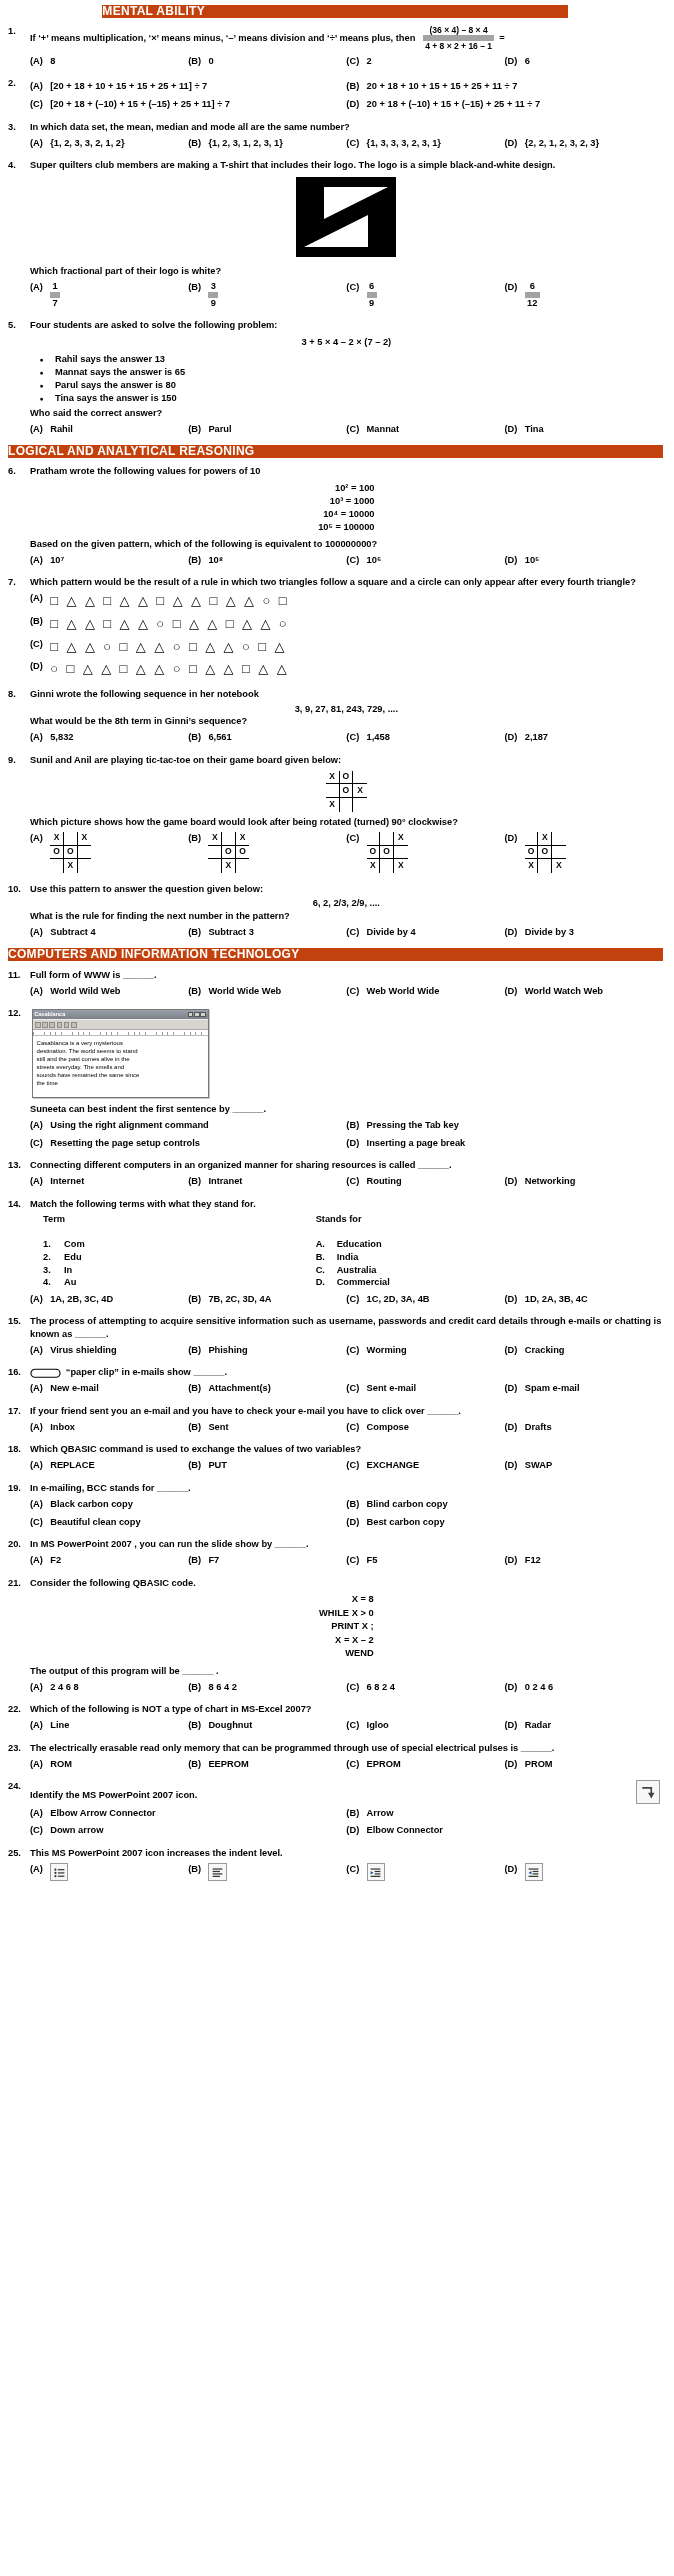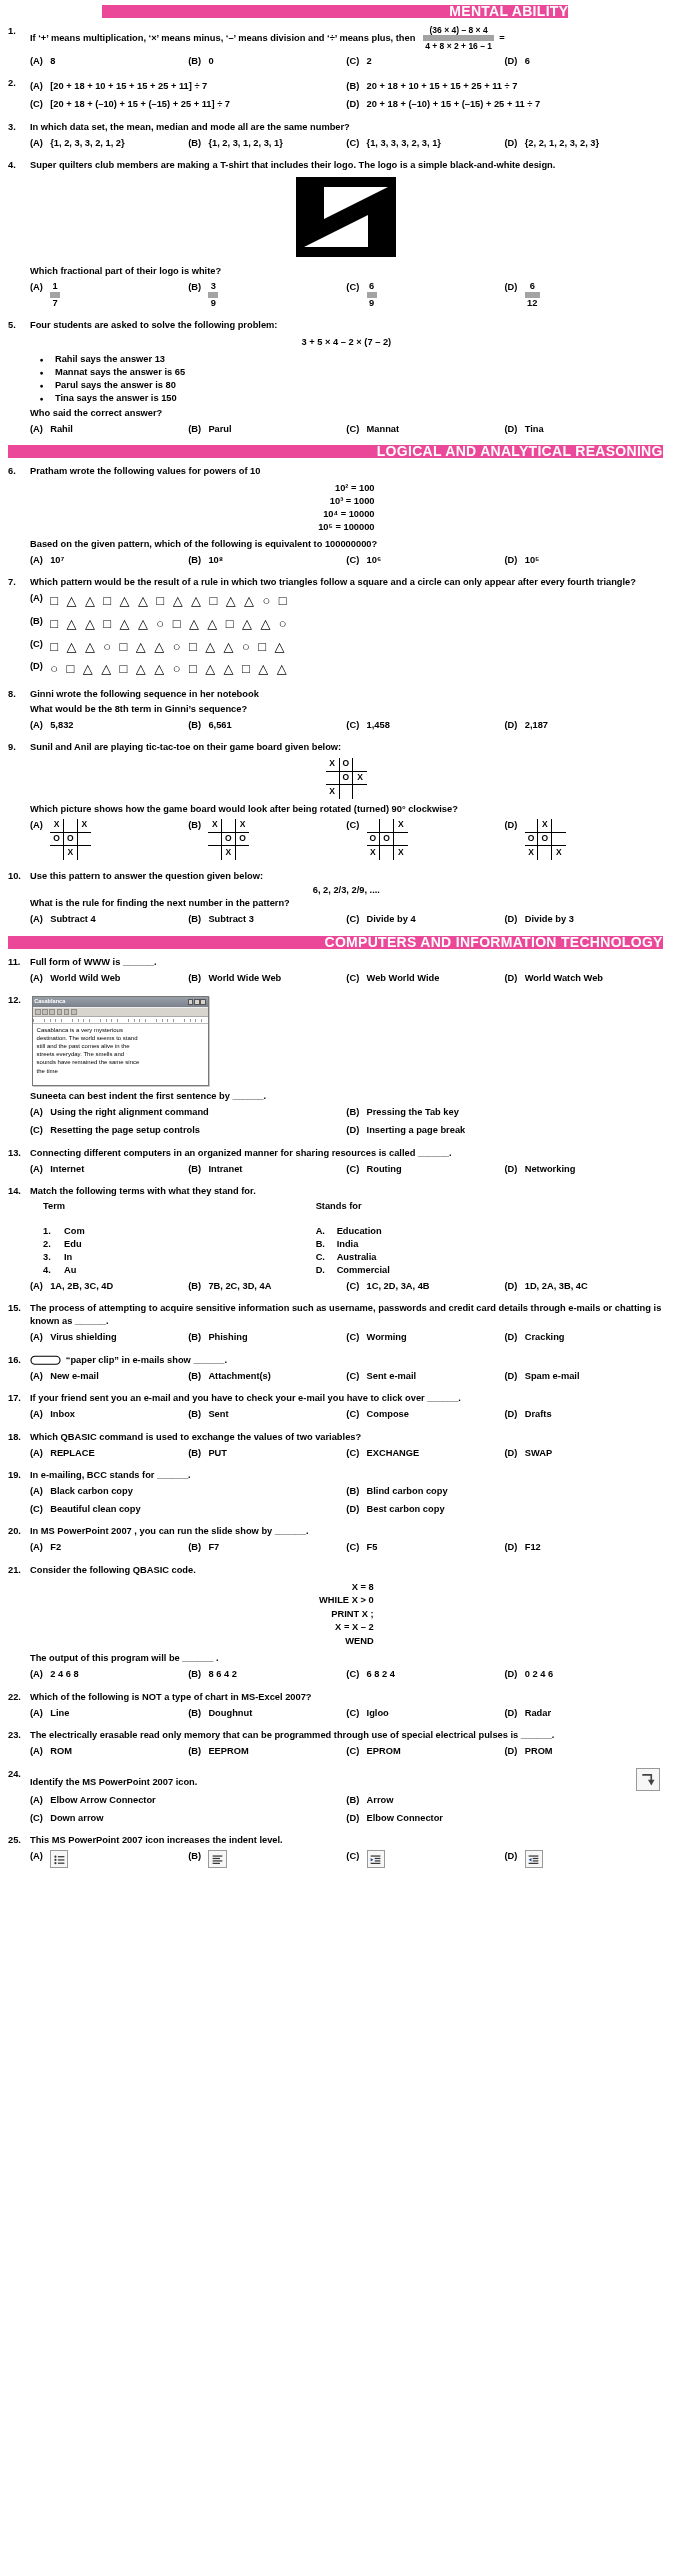--- a/index.html
+++ b/index.html
@@ -1,19 +1,19 @@
 <!DOCTYPE html>
 <html style="font-size:13px"><head>
 <meta charset="utf-8">
 <style>
 *{box-sizing:border-box;margin:0;padding:0}
 html,body{background:#fff}
 body{width:674px;font-family:"Liberation Sans","DejaVu Sans",sans-serif;color:#000}
 .page{padding:4.8px 11.3px 21px 8px}
-.hdr{background:#ec4899;color:#fff;font-weight:bold;font-size:14px;line-height:13px;text-align:right;margin-bottom:7.3px;letter-spacing:0.3px}
+.hdr{background:#c2410c;color:#fff;font-weight:bold;font-size:12px;line-height:13px;text-align:left;margin-bottom:7.3px;letter-spacing:0.3px}
 .hdr-narrow{width:466px;margin:0 auto 7.3px}
 .q{display:flex;align-items:flex-start;margin-bottom:9.7px;font-size:9.3px;font-weight:bold;line-height:1.38}
 .qn{flex:none;width:22px}
 .qb{flex:1;min-width:0}
 .qtext{margin-bottom:1.6px}
 .opts{display:flex;flex-wrap:wrap;margin-top:3.2px;row-gap:4.8px}
 .opt{display:flex;align-items:flex-start}
 .opt .ol{flex:none;margin-right:7.3px}
 .w25{width:25%}
 .w50{width:50%}
@@ -278,20 +278,21 @@
             <span class="ot shapes">○ □ △ △ □ △ △ ○ □ △ △ □ △ △</span>
           </span>
         </div>
     </div>
   </div>
 
   <div class="q">
     <div class="qn">8.</div>
     <div class="qb">
       <div class="qtext">Ginni wrote the following sequence in her notebook</div>
+      <div class="center"><span>3, 9, 27, 81, 243, 729, ....</span></div>
       <div class="qtext">What would be the 8th term in Ginni’s sequence?</div>
       <div class="opts">
           <span class="opt w25">
             <span class="ol">(A)</span>
             <span class="ot">5,832</span>
           </span>
           <span class="opt w25">
             <span class="ol">(B)</span>
             <span class="ot">6,561</span>
           </span>

